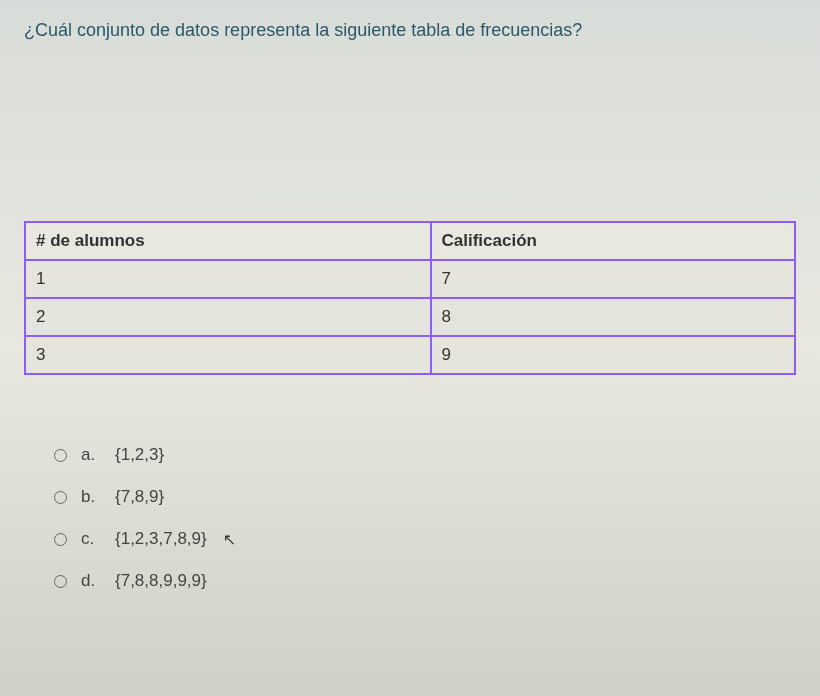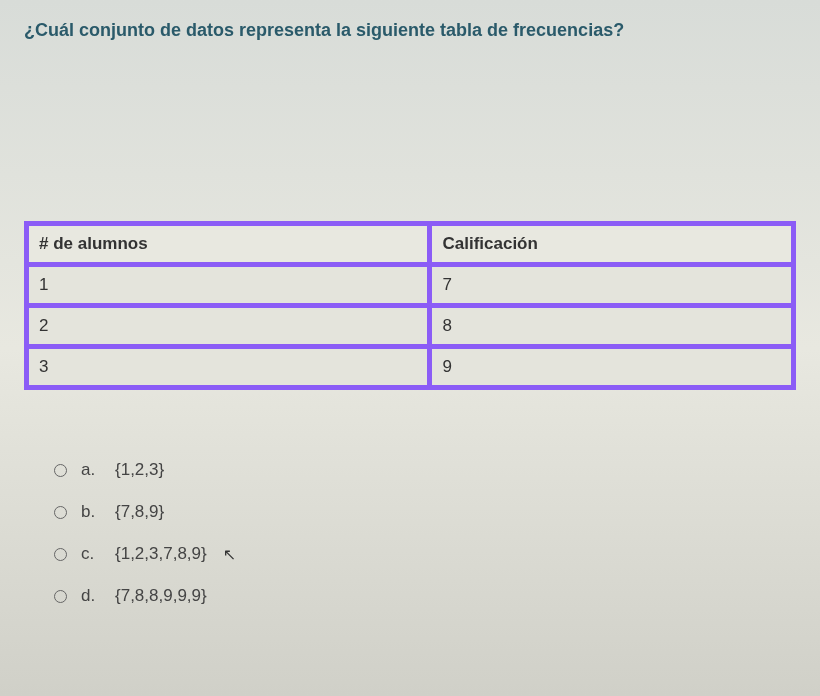--- a/index.html
+++ b/index.html
@@ -11,31 +11,31 @@
       font-family: Arial, sans-serif;
       background: linear-gradient(to bottom, #d8dcd8 0%, #e8e8e0 50%, #d0d0c8 100%);
       width: 820px;
       height: 696px;
       padding: 20px 24px;
       position: relative;
     }
     .question-title {
       color: #2a5a6a;
       font-size: 18px;
-      font-weight: bold;
+      font-weight: normal;
       margin-bottom: 180px;
     }
     table {
       width: 100%;
       border-collapse: collapse;
       background: #e0e0d8;
       margin-bottom: 70px;
     }
     th, td {
-      border: 5px solid #8b5cf6;
+      border: 2px solid #8b5cf6;
       padding: 8px 10px;
       text-align: left;
       font-size: 17px;
       color: #333;
     }
     th {
       font-weight: bold;
       background: #e8e8e0;
     }
     td {

